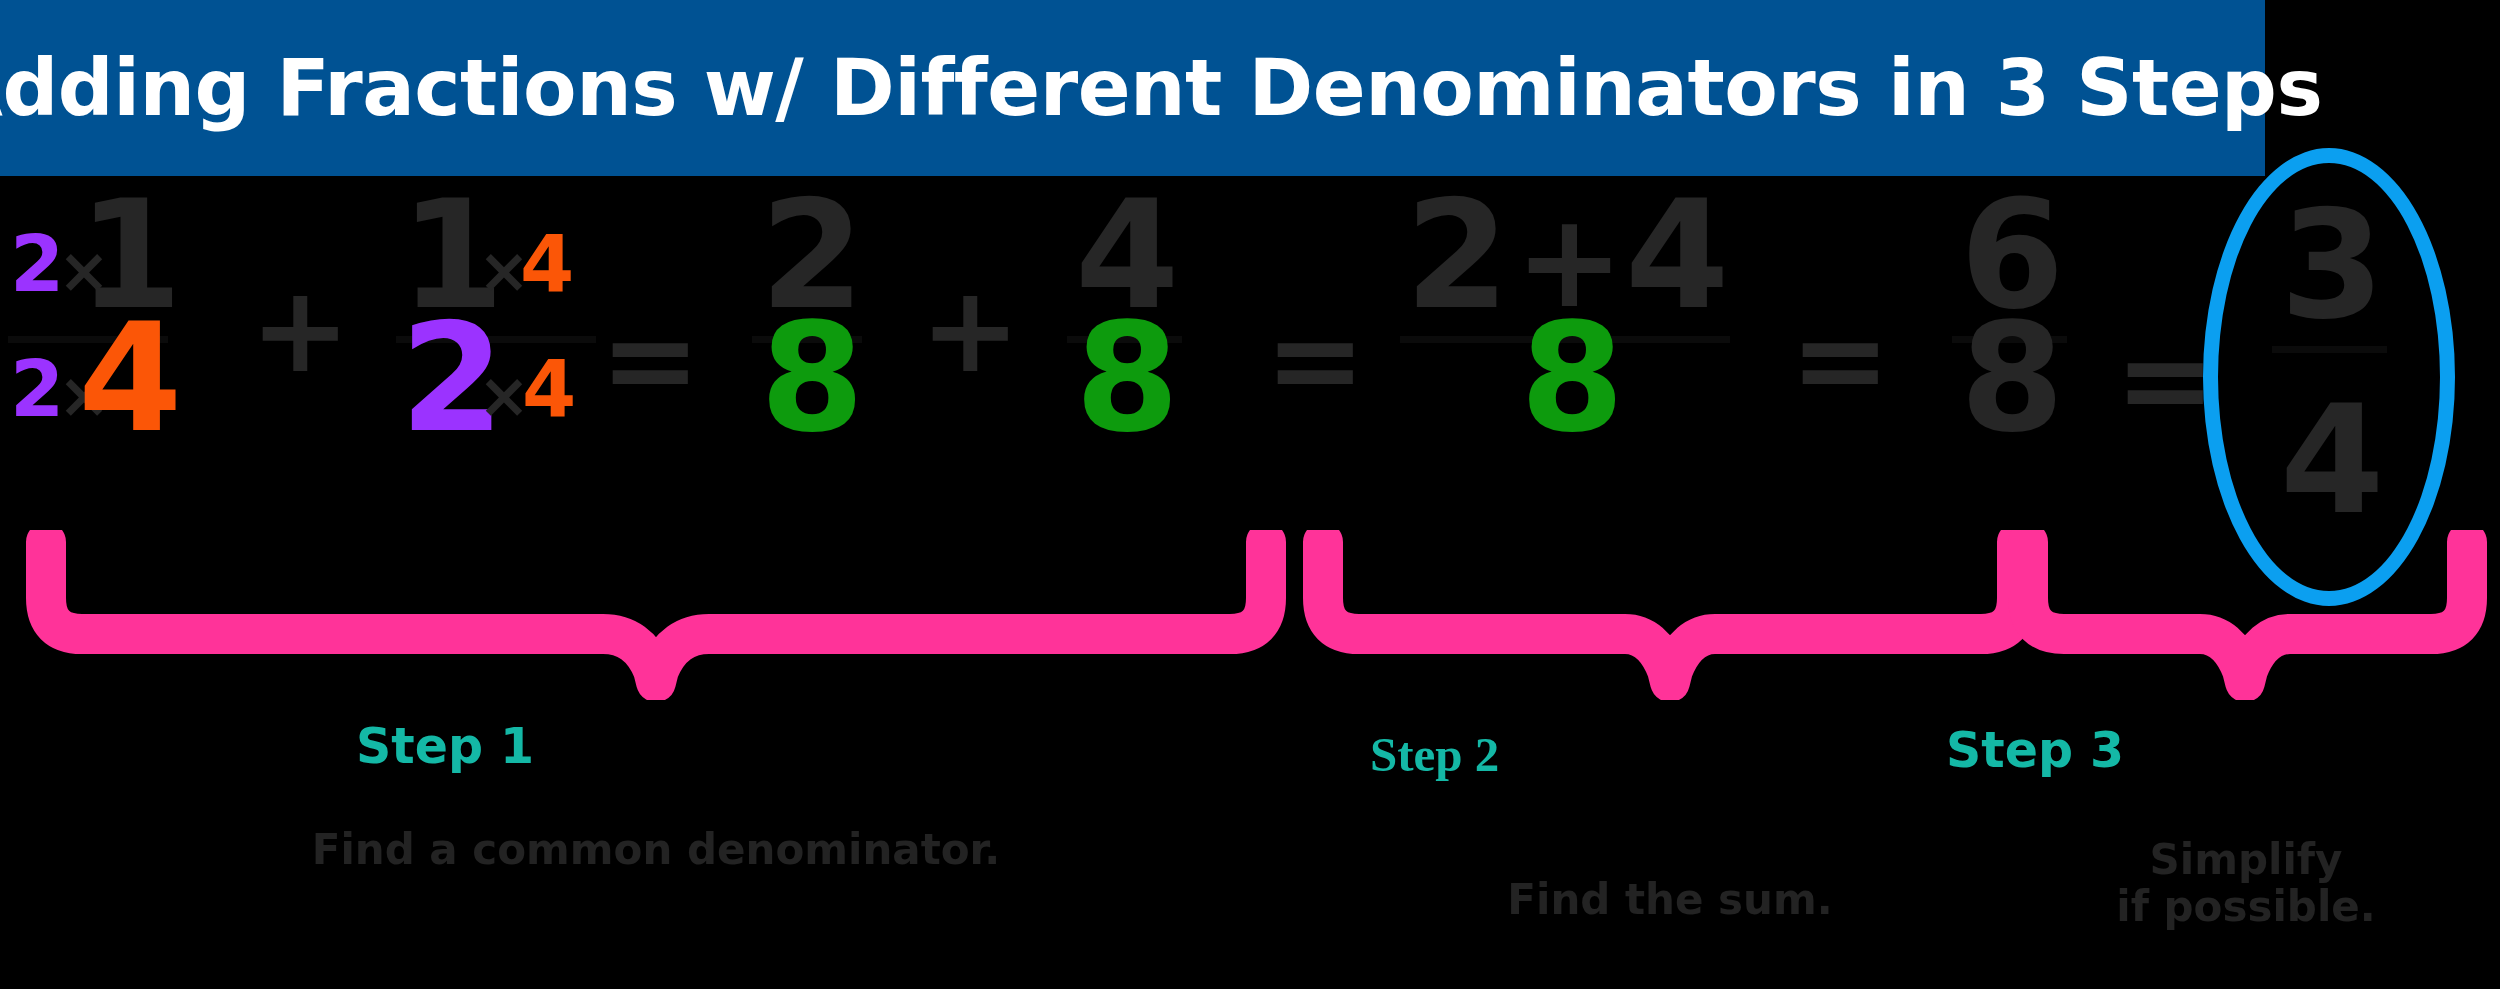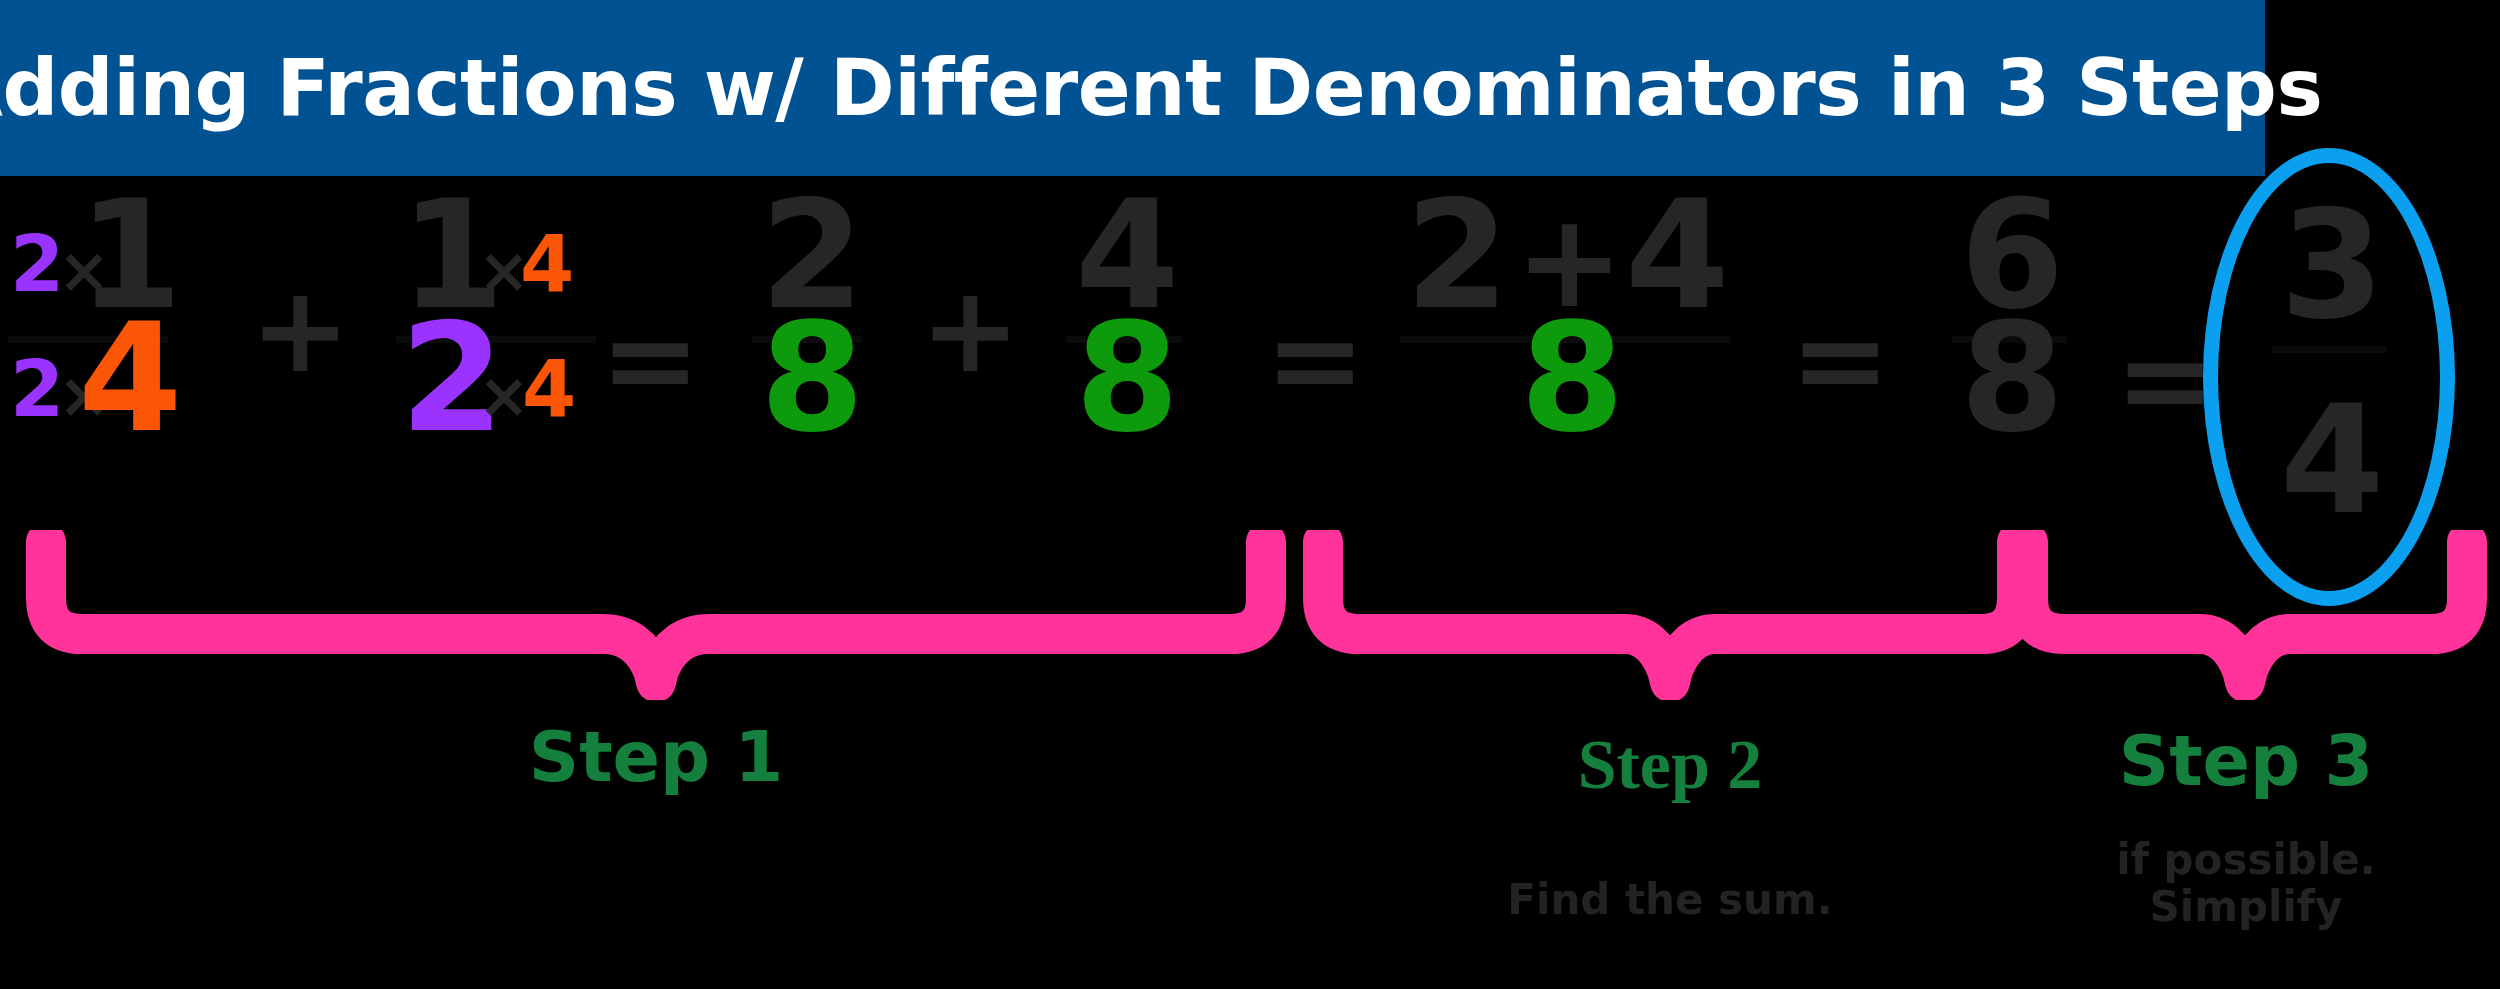--- a/index.html
+++ b/index.html
@@ -105,25 +105,24 @@
 
   
   .brace {
     position: absolute;
   }
   .brace svg { display: block; }
 
   
   .step-label {
     position: absolute;
-    color: #15803d;
-    font-family: "DejaVu Sans", sans-serif;
-    font-weight: bold;
-    font-size: 70px;
-    text-align: center;
+    color: #14b8a6;
+    font-family: "DejaVu Sans", sans-serif;
+    font-weight: bold;
+    font-size: 49px;
     white-space: nowrap;
     line-height: 1;
   }
   .step-desc {
     position: absolute;
     color: #232323;
     font-family: "DejaVu Sans", sans-serif;
     font-weight: bold;
     font-size: 42px;
     text-align: center;
@@ -239,23 +238,24 @@
                L 245 152
                L 248 140
                Q 262 104 290 104
                L 431 104
                Q 467 104 467 68
                L 467 12" fill="none" stroke="#ff3399" stroke-width="40" stroke-linecap="round" stroke-linejoin="round"></path>
     </svg>
   </div>
 
   <div class="step-label" style="left:356px; top:722px; width:600px;">Step 1</div>
+  <div class="step-desc" style="left:306px; top:826px; width:700px;">Find a common denominator.</div>
 
   <div class="step-label" style="left:1370px; top:730px; width:600px;font-family:Liberation Serif, serif;">Step 2</div>
   <div class="step-desc" style="left:1370px; top:876px; width:600px;">Find the sum.</div>
 
   <div class="step-label" style="left:1946px; top:726px; width:600px;">Step 3</div>
   <div class="step-desc" style="left:1996px; top:836px; width:500px;">
+    <div>Simplify</div>
     <div>if possible.</div>
-    <div>Simplify</div>
   </div>
 
 </div>
 
 </body></html>

